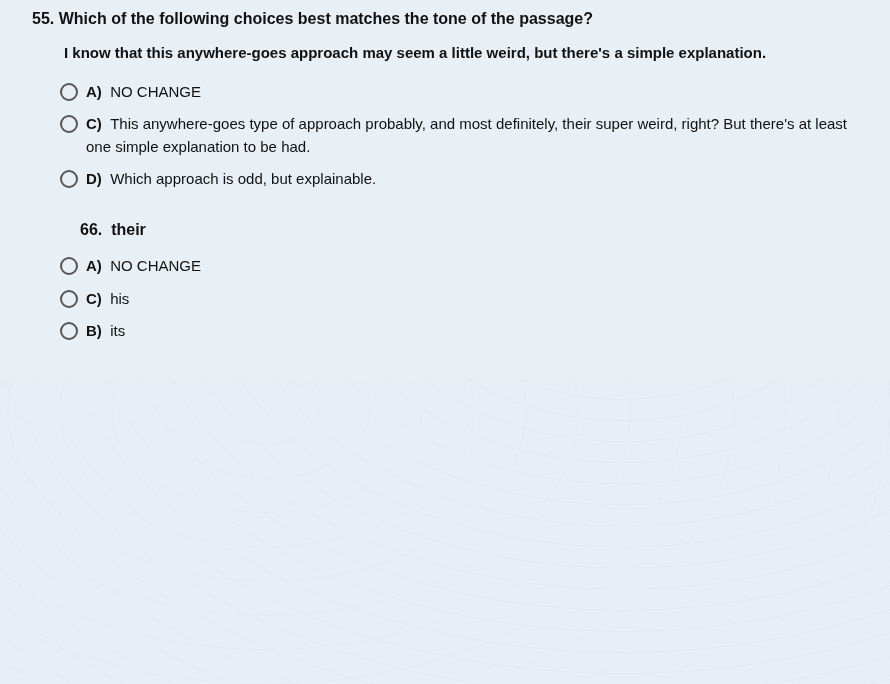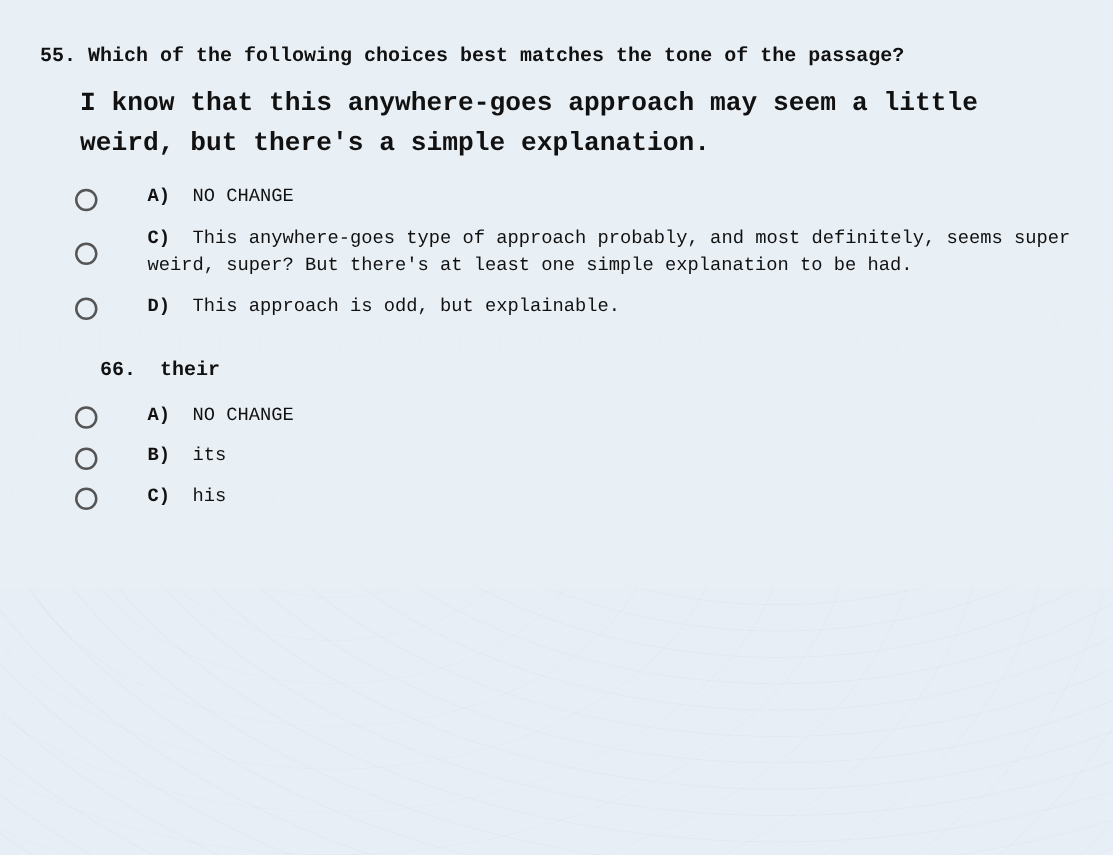--- a/index.html
+++ b/index.html
@@ -25,65 +25,63 @@
       background:
         repeating-radial-gradient(ellipse at 70% 40%, transparent 0px, transparent 30px, rgba(180,200,220,0.15) 31px, transparent 32px),
         repeating-radial-gradient(ellipse at 30% 60%, transparent 0px, transparent 50px, rgba(180,200,220,0.1) 51px, transparent 52px);
       pointer-events: none;
       z-index: 0;
     }
 
     .page-container {
       position: relative;
       z-index: 1;
-      padding: 34px 32px;
+      padding: 8px 32px;
       background-color: rgba(232, 238, 245, 0.85);
-      font-family: Liberation Mono, monospace;
     }
 
     
     .question-block {
       margin-bottom: 28px;
     }
 
     .question-header {
       font-size: 16px;
       font-weight: bold;
       color: #111;
       margin-bottom: 12px;
       line-height: 1.4;
     }
 
     .question-number {
       font-weight: bold;
     }
 
     .passage-text {
-      font-size: 21px;
+      font-size: 15px;
       font-weight: bold;
       color: #111;
       margin-left: 32px;
       margin-bottom: 16px;
       line-height: 1.5;
     }
 
     .answer-options {
       list-style: none;
       margin-left: 28px;
     }
 
     .answer-option {
       display: flex;
-      align-items: center;
+      align-items: flex-start;
       margin-bottom: 10px;
       font-size: 15px;
       color: #111;
       line-height: 1.5;
       cursor: pointer;
-      gap: 32px;
     }
 
     .radio-circle {
       width: 18px;
       height: 18px;
       border-radius: 50%;
       border: 2px solid #555;
       display: inline-block;
       flex-shrink: 0;
       margin-right: 8px;
@@ -127,28 +125,28 @@
         <span class="radio-circle"></span>
         <span class="answer-text">
           <strong>A)</strong>
           &nbsp;<span>NO CHANGE</span>
         </span>
       </li>
       <li class="answer-option">
         <span class="radio-circle"></span>
         <span class="answer-text">
           <strong>C)</strong>
-          &nbsp;<span>This anywhere-goes type of approach probably, and most definitely, seems super weird, super? But there's at least one simple explanation to be had.</span>
+          &nbsp;<span>This anywhere-goes type of approach probably, and most definitely, their super weird, right? But there's at least one simple explanation to be had.</span>
         </span>
       </li>
       <li class="answer-option">
         <span class="radio-circle"></span>
         <span class="answer-text">
           <strong>D)</strong>
-          &nbsp;<span>This approach is odd, but explainable.</span>
+          &nbsp;<span>Which approach is odd, but explainable.</span>
         </span>
       </li>
     </ul>
   </div>
 
   <div class="question-block question-66">
     <div class="question-header">
       <span class="question-number">66.</span>
       &nbsp;<strong>their</strong>
     </div>
@@ -157,27 +155,27 @@
       <li class="answer-option">
         <span class="radio-circle"></span>
         <span class="answer-text">
           <strong>A)</strong>
           &nbsp;<span>NO CHANGE</span>
         </span>
       </li>
       <li class="answer-option">
         <span class="radio-circle"></span>
         <span class="answer-text">
-          <strong>B)</strong>
-          &nbsp;<span>its</span>
+          <strong>C)</strong>
+          &nbsp;<span>his</span>
         </span>
       </li>
       <li class="answer-option">
         <span class="radio-circle"></span>
         <span class="answer-text">
-          <strong>C)</strong>
-          &nbsp;<span>his</span>
+          <strong>B)</strong>
+          &nbsp;<span>its</span>
         </span>
       </li>
     </ul>
   </div>
 
 </div>
 
 </body></html>

